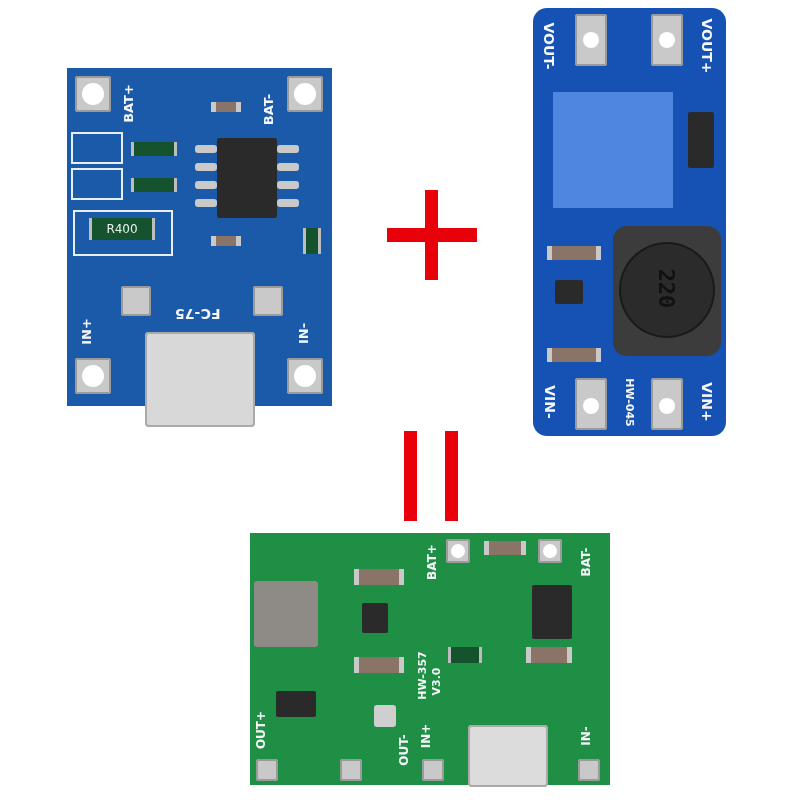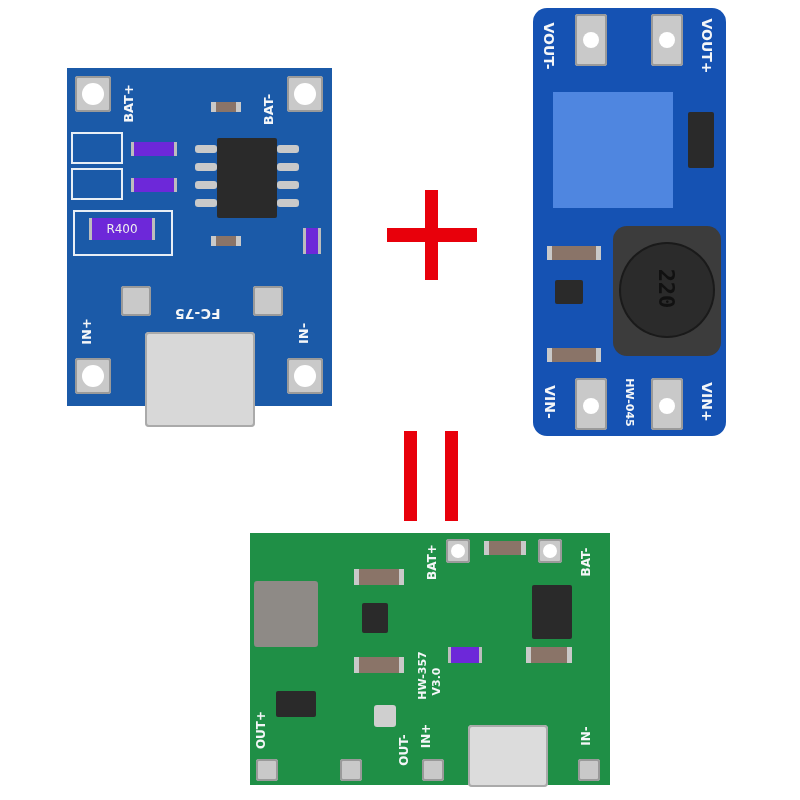--- a/index.html
+++ b/index.html
@@ -4,21 +4,21 @@
 <style>
   html,body{margin:0;padding:0;background:#ffffff;}
   body{width:800px;height:800px;position:relative;overflow:hidden;font-family:"DejaVu Sans",sans-serif;}
   .abs{position:absolute;}
   .silk{color:#f4f6f8;font-weight:bold;font-size:13px;position:absolute;white-space:nowrap;}
   .rot90{transform:rotate(90deg);transform-origin:center;}
   .rotm90{transform:rotate(-90deg);transform-origin:center;}
   .pad{position:absolute;background:#c9c9c9;border-radius:3px;box-shadow:inset 0 0 0 2px #9a9a9a;}
   .hole{position:absolute;background:#fff;border-radius:50%;}
   .chip{position:absolute;background:#2a2a2a;border-radius:2px;}
-  .smd{position:absolute;background:#6d28d9;border:3px solid #bdbdbd;border-top-width:0;border-bottom-width:0;}
+  .smd{position:absolute;background:#14532d;border:3px solid #bdbdbd;border-top-width:0;border-bottom-width:0;}
   .outline{position:absolute;border:2px solid #e8eef5;}
   .cap{position:absolute;background:#8a7468;border-left:5px solid #c9c9c9;border-right:5px solid #c9c9c9;}
   .pin{position:absolute;background:#c9c9c9;border-radius:3px;}
 </style>
 </head>
 <body>
 
 <div class="abs" style="left:67px;top:68px;width:265px;height:338px;background:#1b5aa8;">
   <div class="pad" style="left:8px;top:8px;width:36px;height:36px;"></div>
   <div class="hole" style="left:15px;top:15px;width:22px;height:22px;"></div>

